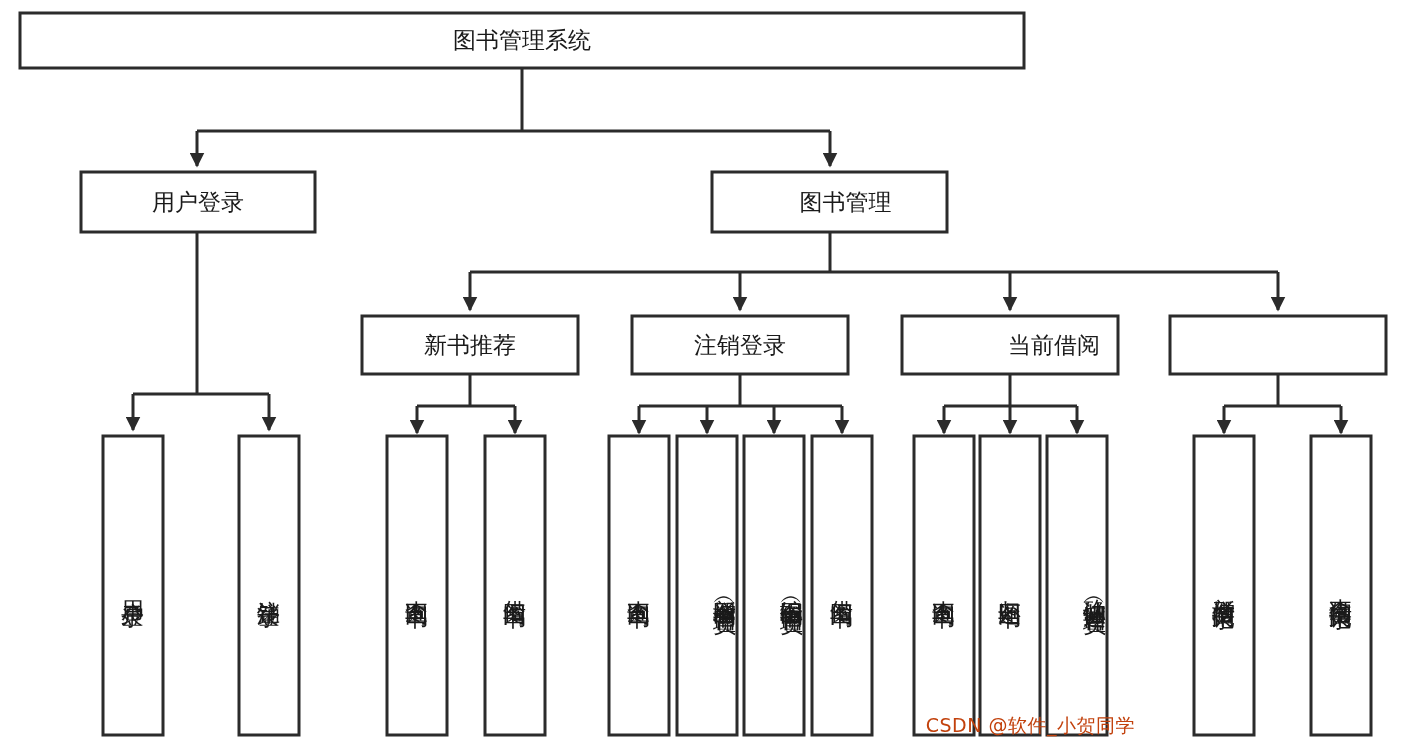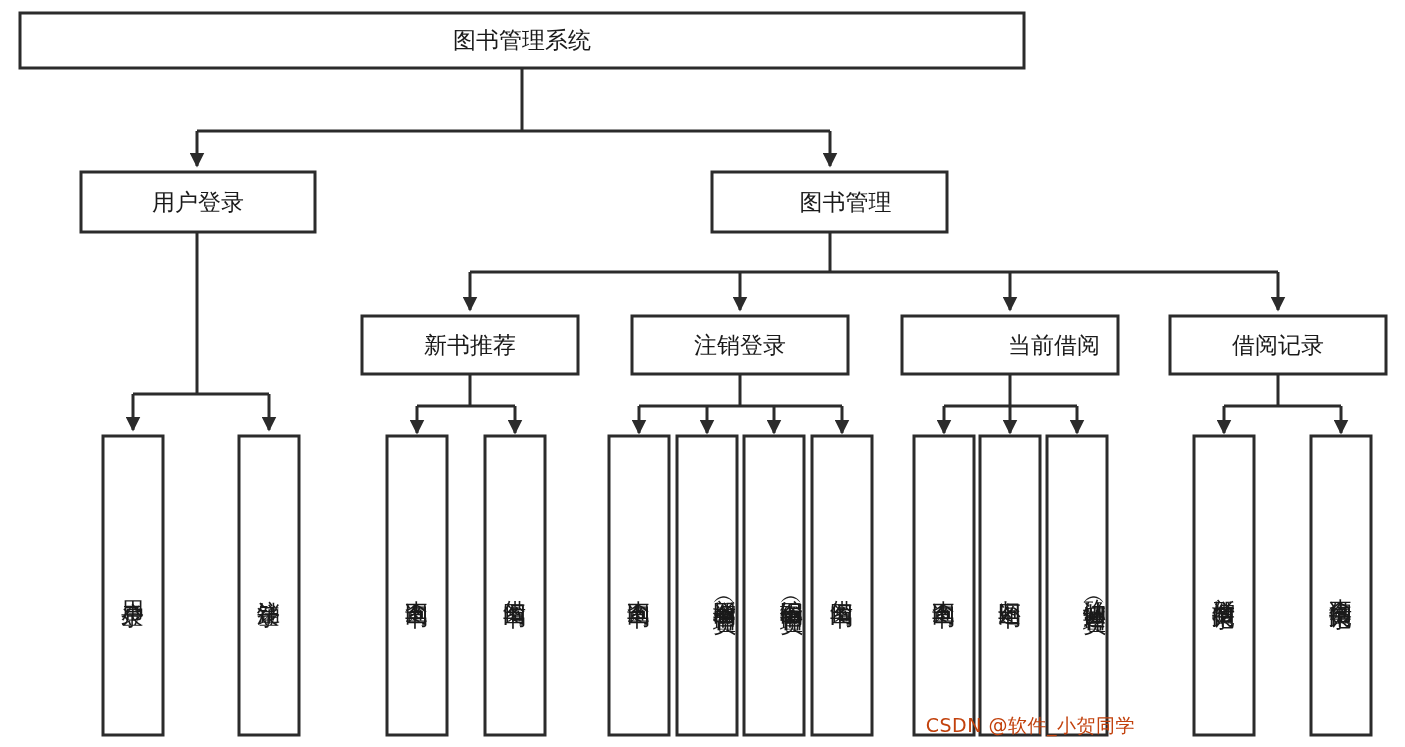--- a/index.html
+++ b/index.html
@@ -166,21 +166,20 @@
   <div class="htext-wrap" style="left:81px; top:172px; width:234px; height:60px;">用户登录</div>
 
   <div class="htext-wrap" style="left:728px; top:172px; width:235px; height:60px;">图书管理</div>
 
   <div class="htext-wrap" style="left:362px; top:316px; width:216px; height:58px;">新书推荐</div>
 
   <div class="htext-wrap" style="left:632px; top:316px; width:216px; height:58px;">注销登录</div>
 
   <div class="htext-wrap" style="left:902px; top:316px; width:216px; height:58px;margin-left:44px;">当前借阅</div>
 
-  <div class="htext-wrap" style="left:1170px; top:316px; width:216px; height:58px;">借阅记录</div>
 
   <div class="vtext-wrap" style="left:103px; top:436px; width:60px; height:299px;">用户登录</div>
   <div class="vtext-wrap" style="left:239px; top:436px; width:60px; height:299px;">注销登录</div>
 
   <div class="vtext-wrap" style="left:387px; top:436px; width:60px; height:299px;">查询图书</div>
   <div class="vtext-wrap" style="left:485px; top:436px; width:60px; height:299px;">借阅图书</div>
 
   <div class="vtext-wrap" style="left:609px; top:436px; width:60px; height:299px;">查询图书</div>
   <div class="vtext-wrap" style="left:677px; top:436px; width:60px; height:299px; align-items:flex-start; padding-top:8px;">新增图书（管理员）</div>
   <div class="vtext-wrap" style="left:744px; top:436px; width:60px; height:299px; align-items:flex-start; padding-top:8px;">编辑图书（管理员）</div>

